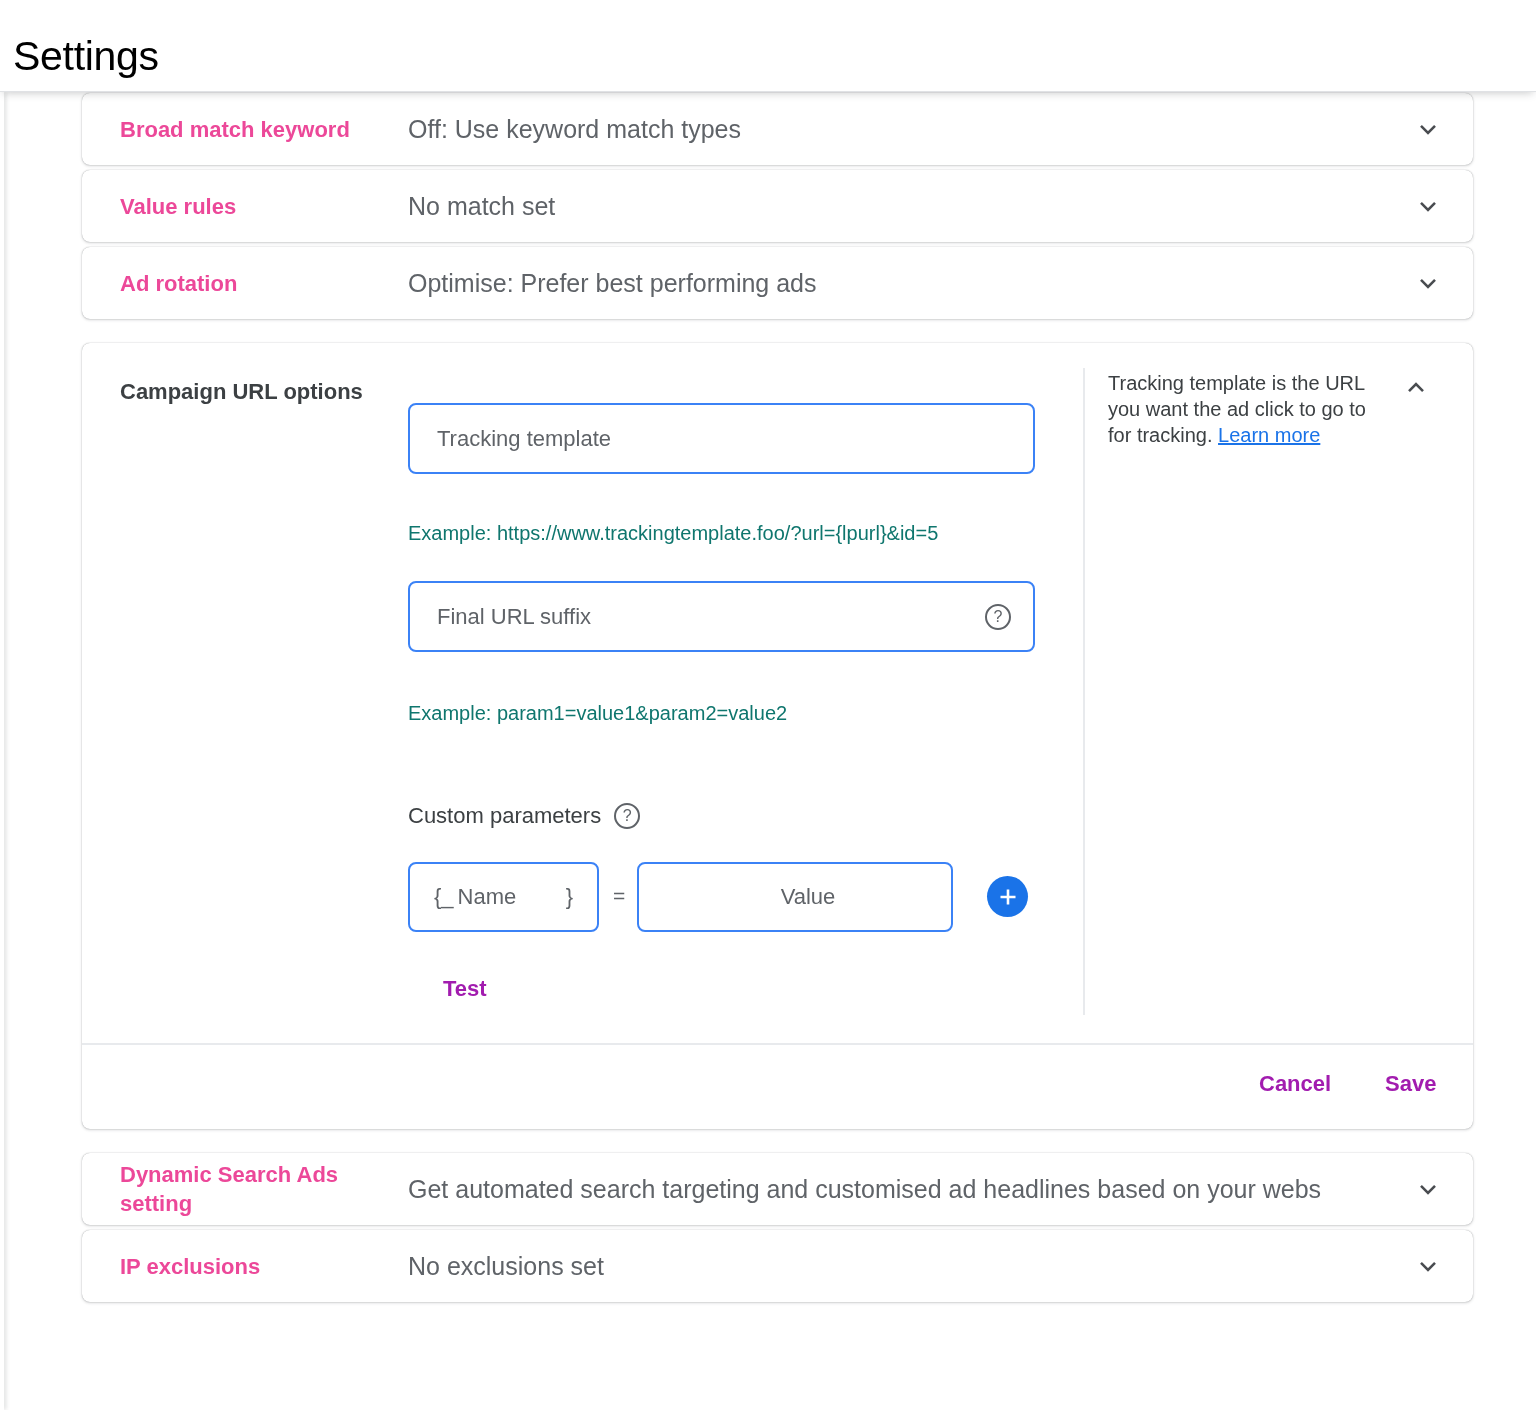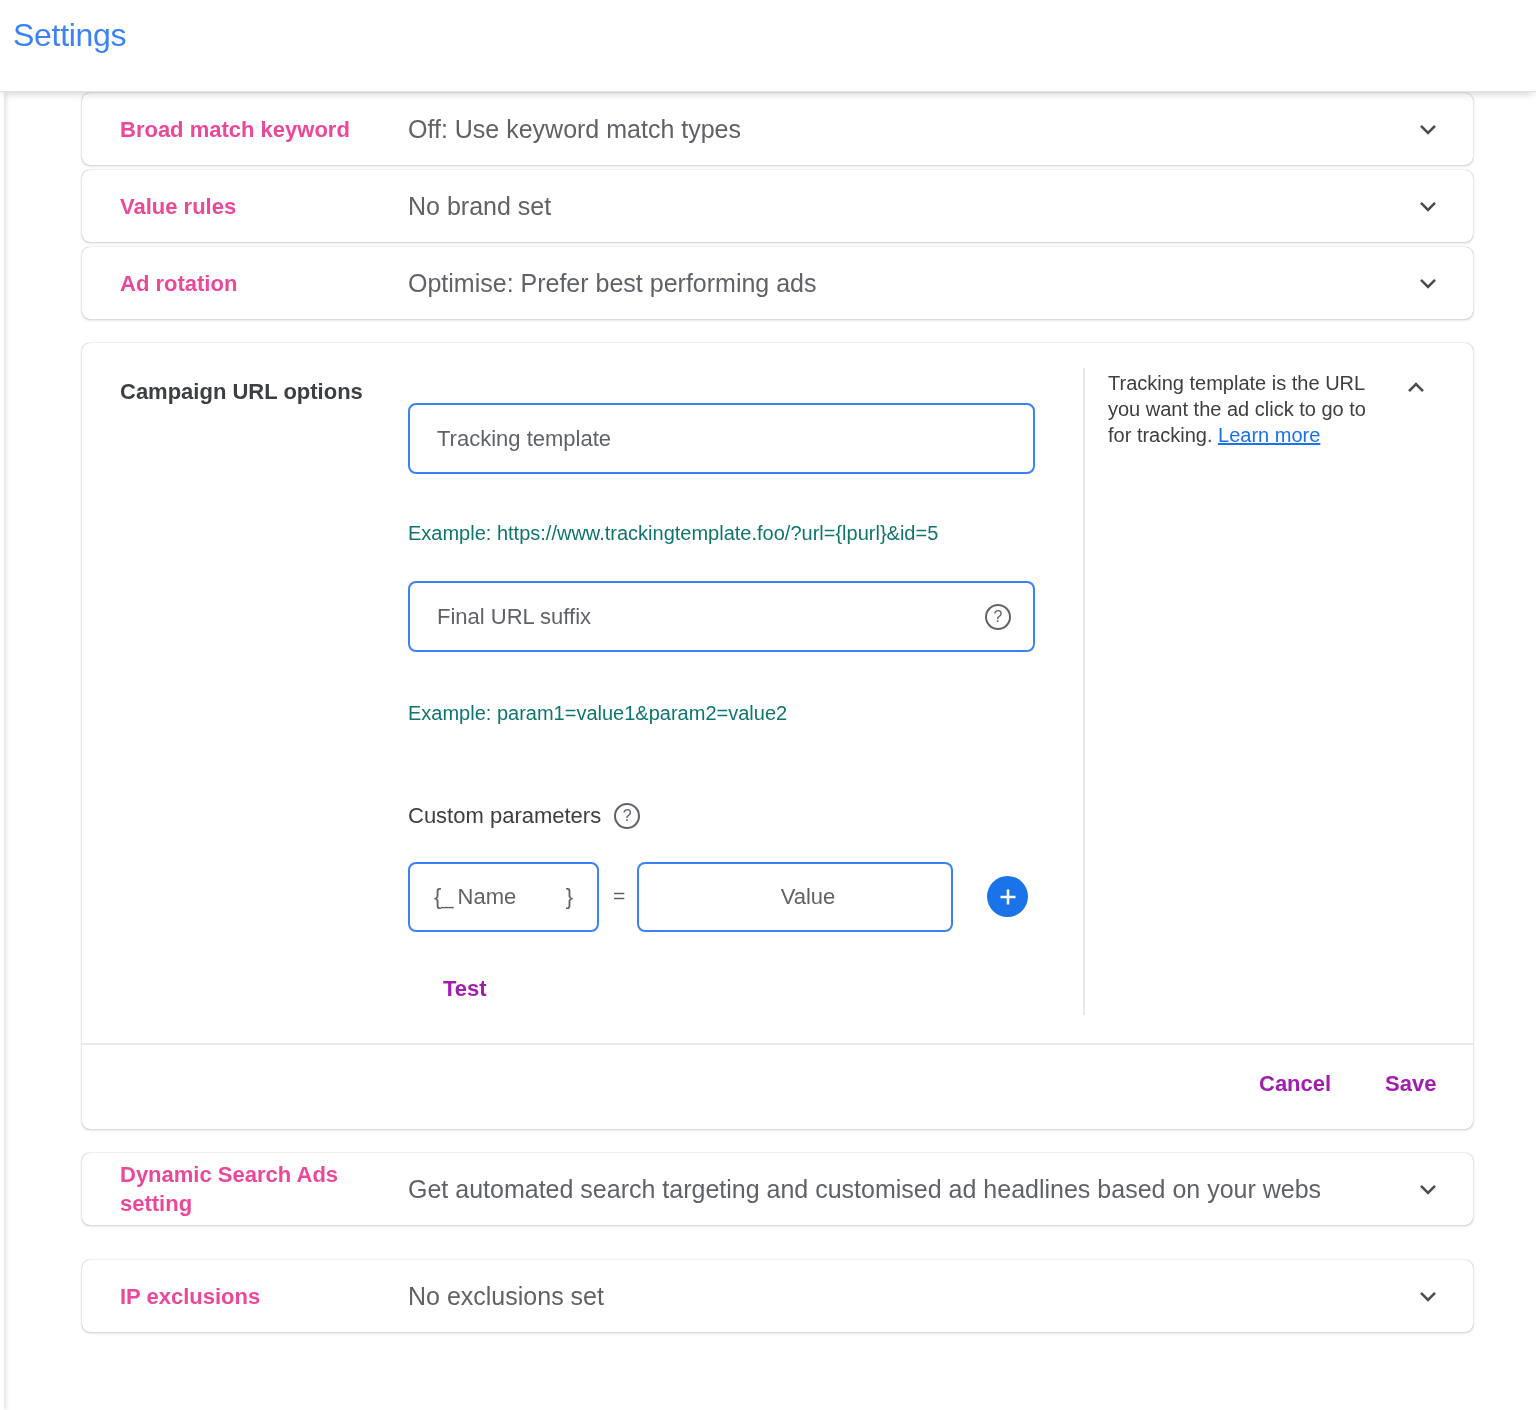--- a/index.html
+++ b/index.html
@@ -3,22 +3,22 @@
 <meta charset="utf-8">
 <style>
   * { margin:0; padding:0; box-sizing:border-box; }
   html,body { background:#ffffff; }
   body { font-family:"Liberation Sans", sans-serif; }
   #canvas { position:relative; width:1536px; height:1410px; background:#fff; overflow:hidden; }
 
   
   .app-header { position:absolute; left:0; top:0; width:1536px; height:91px; background:#fff;
     box-shadow:0 1px 0 #e0e2e5, 0 5px 8px -3px rgba(60,64,67,.28); z-index:6; }
-  .page-title { position:absolute; left:13px; top:17px; font-size:32px; font-weight:500;
-    color:#3b82f6; letter-spacing:-.3px; }
+  .page-title { position:absolute; left:13px; top:33px; font-size:41px; font-weight:500;
+    color:#000000; letter-spacing:-.3px; }
 
   .left-edge { position:absolute; left:0; top:91px; width:4px; height:1319px; background:#fff;
     box-shadow:2px 0 4px rgba(60,64,67,.18); z-index:5; }
 
   
   .acc-row { position:absolute; left:82px; width:1391px; height:72px; background:#fff;
     border-radius:8px; box-shadow:0 0 1px rgba(60,64,67,.5), 0 1px 3px rgba(60,64,67,.22);
     display:flex; align-items:center; padding:0 30px 0 38px; cursor:pointer; }
   .row-label { flex:none; width:288px; padding-right:24px; font-size:22px; font-weight:700;
     color:#ec4899; line-height:29px; }
@@ -96,21 +96,21 @@
     <div class="row-value">Off: Use keyword match types</div>
     <span class="chev">
       <svg width="28" height="28" viewBox="0 0 24 24">
           <path d="M6 9.3 L12 15.3 L18 9.3" fill="none" stroke="#494c50" stroke-width="2.2"></path>
         </svg>
     </span>
   </div>
 
   <div class="acc-row" style="top:170px">
     <div class="row-label">Value rules</div>
-    <div class="row-value">No brand set</div>
+    <div class="row-value">No match set</div>
     <span class="chev">
       <svg width="28" height="28" viewBox="0 0 24 24">
           <path d="M6 9.3 L12 15.3 L18 9.3" fill="none" stroke="#494c50" stroke-width="2.2"></path>
         </svg>
     </span>
   </div>
 
   <div class="acc-row" style="top:247px">
     <div class="row-label">Ad rotation</div>
     <div class="row-value">Optimise: Prefer best performing ads</div>
@@ -183,21 +183,21 @@
   <div class="acc-row" style="top:1153px">
     <div class="row-label">Dynamic Search Ads setting</div>
     <div class="row-value">Get automated search targeting and customised ad headlines based on your webs</div>
     <span class="chev">
       <svg width="28" height="28" viewBox="0 0 24 24">
           <path d="M6 9.3 L12 15.3 L18 9.3" fill="none" stroke="#494c50" stroke-width="2.2"></path>
         </svg>
     </span>
   </div>
 
-  <div class="acc-row" style="top:1260px">
+  <div class="acc-row" style="top:1230px">
     <div class="row-label">IP exclusions</div>
     <div class="row-value">No exclusions set</div>
     <span class="chev">
       <svg width="28" height="28" viewBox="0 0 24 24">
           <path d="M6 9.3 L12 15.3 L18 9.3" fill="none" stroke="#494c50" stroke-width="2.2"></path>
         </svg>
     </span>
   </div>
 
 

